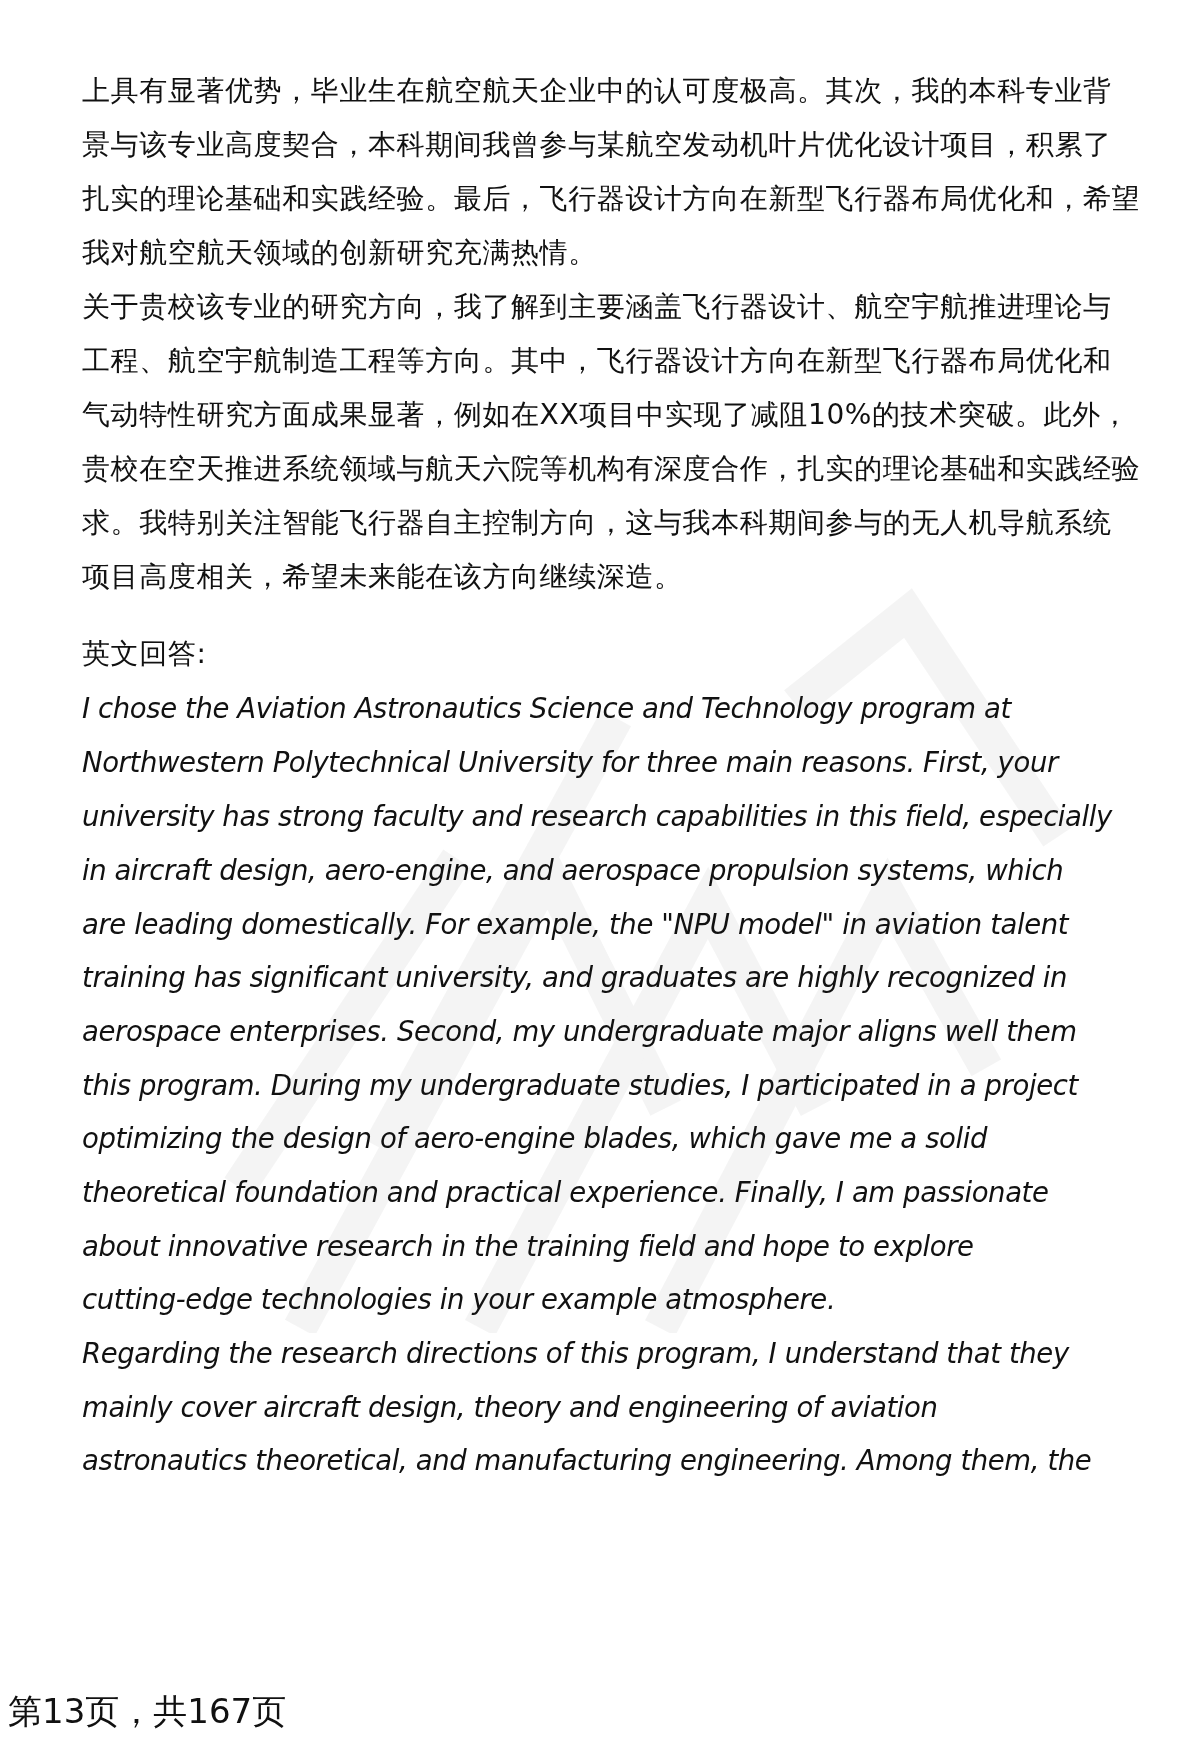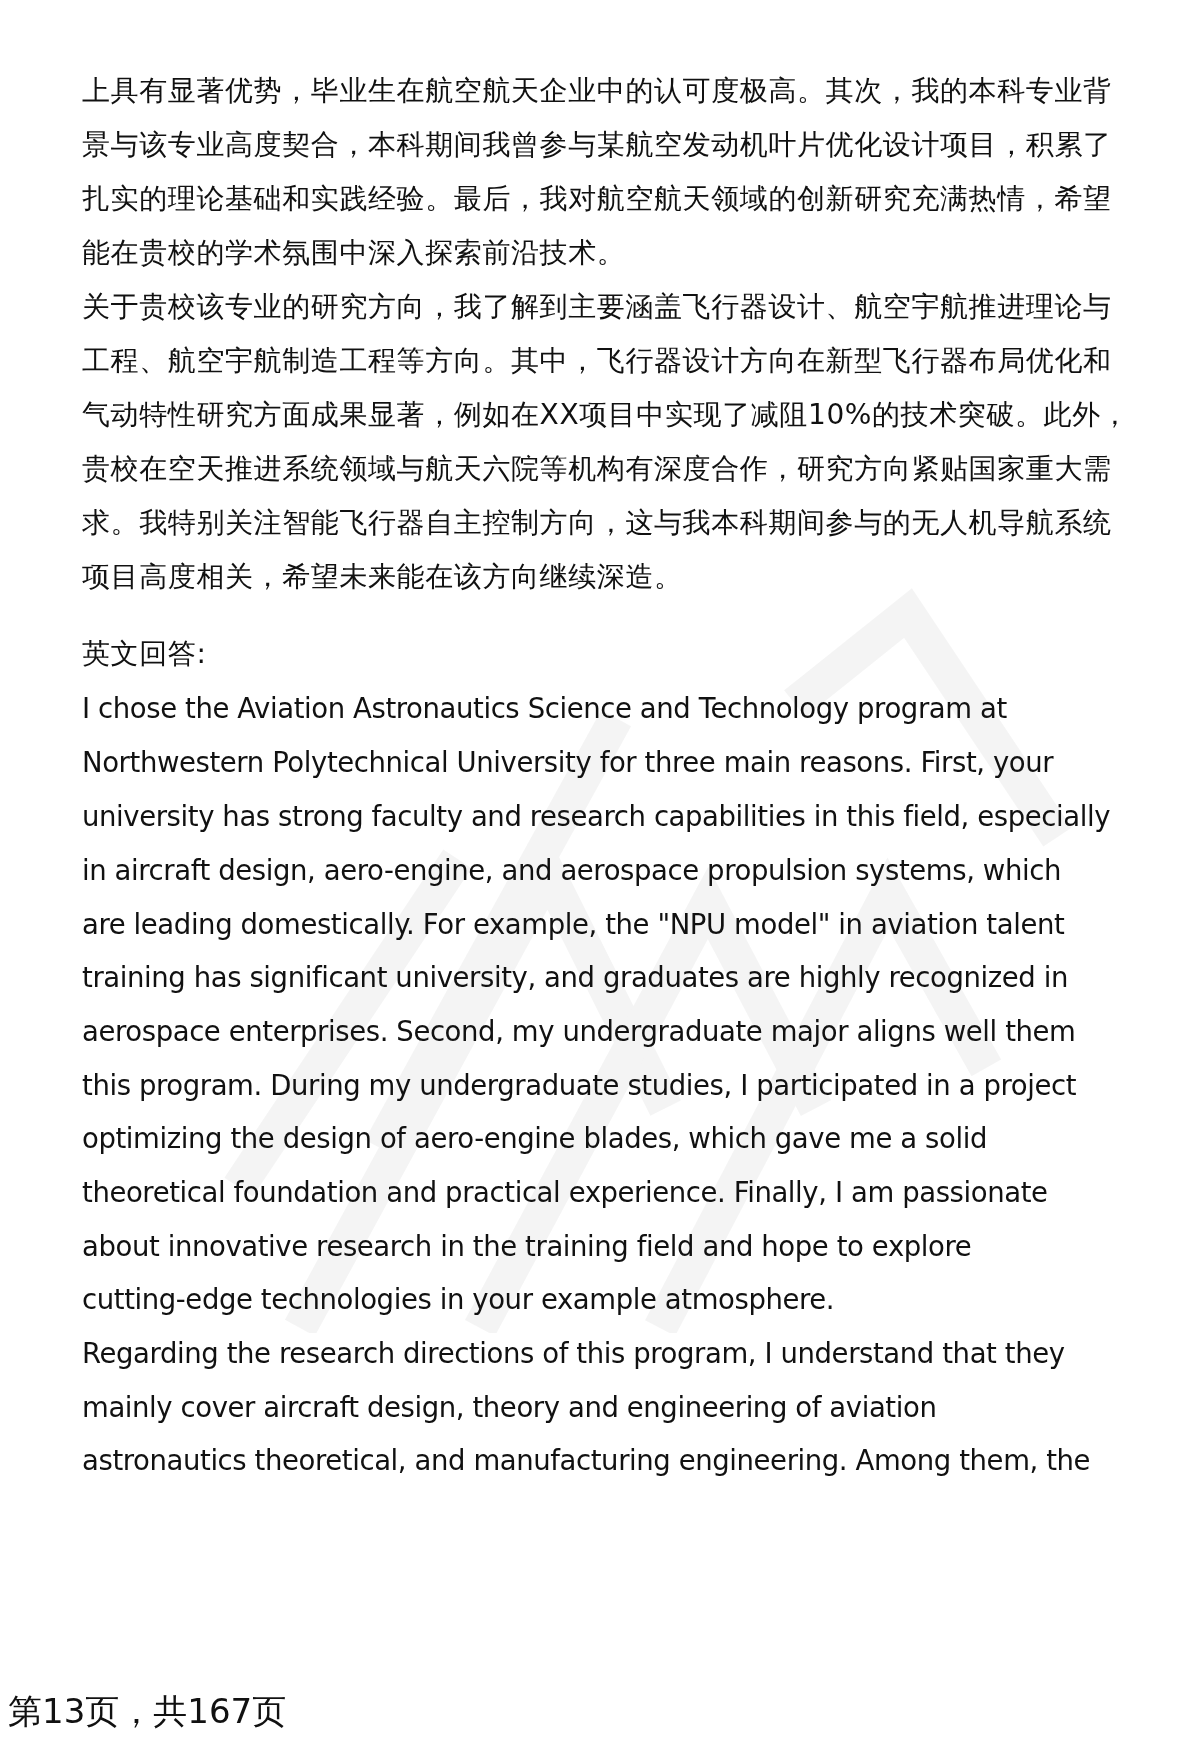--- a/index.html
+++ b/index.html
@@ -11,21 +11,21 @@
   .page { position: absolute; left: 8px; top: 0; width: 1200px; height: 1420px; margin-top: 13px; }
   .watermark {
     position: absolute; left: 180px; top: 560px; width: 900px; height: 760px;
     pointer-events: none; opacity: 0.55;
   }
   .line {
     position: absolute; left: 74px; white-space: nowrap;
     font-size: 27px; line-height: 34px; letter-spacing: 0px;
   }
   .cn { font-size: 28px; letter-spacing: 0.6px; }
-  .en { font-size: 27.5px; letter-spacing: -0.4px; }
+  .en { font-size: 27.5px; letter-spacing: -0.4px; font-style: italic; }
   .footer {
     position: absolute; left: 0; width: 1200px; text-align: left;
     top: 1680px; font-size: 34px; line-height: 36px;
   }
 </style>
 </head>
 <body>
 
 <div class="page">
 
@@ -36,26 +36,26 @@
       <path d="M480 740 L700 320 L790 480"></path>
       <path d="M620 120 L720 40 L860 250"></path>
       <path d="M200 560 L420 160"></path>
       <path d="M60 600 L260 300"></path>
     </g>
   </svg>
 
   <div>
     <div class="line cn" style="top:61px">上具有显著优势，毕业生在航空航天企业中的认可度极高。其次，我的本科专业背</div>
     <div class="line cn" style="top:115px">景与该专业高度契合，本科期间我曾参与某航空发动机叶片优化设计项目，积累了</div>
-    <div class="line cn" style="top:169px">扎实的理论基础和实践经验。最后，我对航空航天领域的创新研究充满热情，希望</div>
-    <div class="line cn" style="top:223px">能在贵校的学术氛围中深入探索前沿技术。</div>
+    <div class="line cn" style="top:169px">扎实的理论基础和实践经验。最后，飞行器设计方向在新型飞行器布局优化和，希望</div>
+    <div class="line cn" style="top:223px">我对航空航天领域的创新研究充满热情。</div>
     <div class="line cn" style="top:277px">关于贵校该专业的研究方向，我了解到主要涵盖飞行器设计、航空宇航推进理论与</div>
     <div class="line cn" style="top:331px">工程、航空宇航制造工程等方向。其中，飞行器设计方向在新型飞行器布局优化和</div>
     <div class="line cn" style="top:385px">气动特性研究方面成果显著，例如在XX项目中实现了减阻10%的技术突破。此外，</div>
-    <div class="line cn" style="top:439px">贵校在空天推进系统领域与航天六院等机构有深度合作，研究方向紧贴国家重大需</div>
+    <div class="line cn" style="top:439px">贵校在空天推进系统领域与航天六院等机构有深度合作，扎实的理论基础和实践经验</div>
     <div class="line cn" style="top:493px">求。我特别关注智能飞行器自主控制方向，这与我本科期间参与的无人机导航系统</div>
     <div class="line cn" style="top:547px">项目高度相关，希望未来能在该方向继续深造。</div>
   </div>
 
   <div class="line cn" style="top:624px">英文回答:</div>
 
   <div>
     <div class="line en" style="top:678px">I chose the Aviation Astronautics Science and Technology program at</div>
     <div class="line en" style="top:732px">Northwestern Polytechnical University for three main reasons. First, your</div>
     <div class="line en" style="top:786px">university has strong faculty and research capabilities in this field, especially</div>

